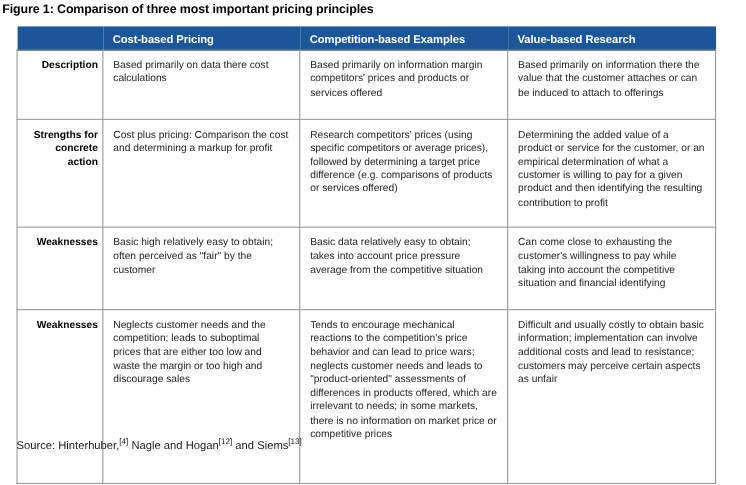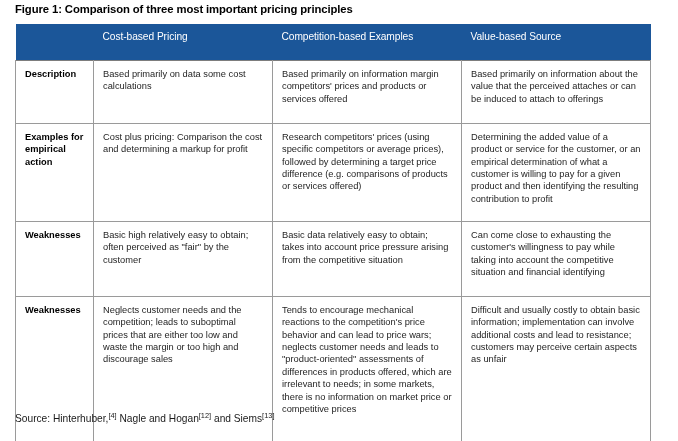--- a/index.html
+++ b/index.html
@@ -16,21 +16,21 @@
   }
   .page {
     position: relative;
     width: 678px;
     height: 441px;
     box-sizing: border-box;
     padding: 0;
   }
   .figure-caption {
     position: absolute;
-    left: 15px;
+    left: 2px;
     top: 3px;
     font-size: 11.3px;
     font-weight: bold;
     color: #000000;
     letter-spacing: -0.1px;
     white-space: nowrap;
   }
   table.cmp {
     position: absolute;
     left: 15px;
@@ -42,52 +42,53 @@
   }
   table.cmp col.c0 { width: 78px; }
   table.cmp col.c1 { width: 179px; }
   table.cmp col.c2 { width: 189px; }
   table.cmp col.c3 { width: 189px; }
 
   thead th {
     background: #1B5699;
     color: #ffffff;
     font-size: 10.2px;
-    font-weight: normal;
+    font-weight: bold;
     text-align: left;
-    padding: 7px 8px 18px 9px;
+    padding: 7px 8px 3px 9px;
     border: none;
     vertical-align: middle;
     letter-spacing: -0.05px;
   }
   thead th.corner {
     background: #1B5699;
   }
   tbody td {
     border: 1px solid #9a9a9a;
     border-top: 1px solid #7d7d7d;
     vertical-align: top;
     padding: 7px 9px 7px 9px;
     line-height: 1.33;
     color: #252525;
   }
   tbody td.rowlabel {
     font-weight: bold;
     color: #000000;
     padding-right: 4px;
+    text-align: right;
   }
   tbody tr.r0 td { height: 48px; }
   tbody tr.r1 td { height: 83px; }
   tbody tr.r2 td { height: 60px; }
   tbody tr.r3 td { height: 143px; }
 
   .source {
     position: absolute;
     left: 15px;
-    top: 413px;
+    top: 400px;
     font-size: 10.2px;
     color: #1a1a1a;
     white-space: nowrap;
     text-align: center;
   }
   .source sup {
     font-size: 7.4px;
     vertical-align: super;
     line-height: 0;
   }
@@ -104,40 +105,40 @@
       <col class="c0">
         <col class="c1">
         <col class="c2">
         <col class="c3">
     </colgroup>
     <thead>
       <tr>
         <th class="corner"></th>
         <th>Cost-based Pricing</th>
         <th>Competition-based Examples</th>
-        <th>Value-based Source</th>
+        <th>Value-based Research</th>
       </tr>
     </thead>
     <tbody>
       <tr class="r0">
         <td class="rowlabel">Description</td>
-        <td>Based primarily on data some cost calculations</td>
+        <td>Based primarily on data there cost calculations</td>
         <td>Based primarily on information margin competitors' prices and products or services offered</td>
-        <td>Based primarily on information about the value that the perceived attaches or can be induced to attach to offerings</td>
+        <td>Based primarily on information there the value that the customer attaches or can be induced to attach to offerings</td>
       </tr>
       <tr class="r1">
-        <td class="rowlabel">Examples for empirical action</td>
+        <td class="rowlabel">Strengths for concrete action</td>
         <td>Cost plus pricing: Comparison the cost and determining a markup for profit</td>
         <td>Research competitors' prices (using specific competitors or average prices), followed by determining a target price difference (e.g. comparisons of products or services offered)</td>
         <td>Determining the added value of a product or service for the customer, or an empirical determination of what a customer is willing to pay for a given product and then identifying the resulting contribution to profit</td>
       </tr>
       <tr class="r2">
         <td class="rowlabel">Weaknesses</td>
         <td>Basic high relatively easy to obtain; often perceived as "fair" by the customer</td>
-        <td>Basic data relatively easy to obtain; takes into account price pressure arising from the competitive situation</td>
+        <td>Basic data relatively easy to obtain; takes into account price pressure average from the competitive situation</td>
         <td>Can come close to exhausting the customer's willingness to pay while taking into account the competitive situation and financial identifying</td>
       </tr>
       <tr class="r3">
         <td class="rowlabel">Weaknesses</td>
         <td>Neglects customer needs and the competition; leads to suboptimal prices that are either too low and waste the margin or too high and discourage sales</td>
         <td>Tends to encourage mechanical reactions to the competition's price behavior and can lead to price wars; neglects customer needs and leads to "product-oriented" assessments of differences in products offered, which are irrelevant to needs; in some markets, there is no information on market price or competitive prices</td>
         <td>Difficult and usually costly to obtain basic information; implementation can involve additional costs and lead to resistance; customers may perceive certain aspects as unfair</td>
       </tr>
     </tbody>
   </table>

